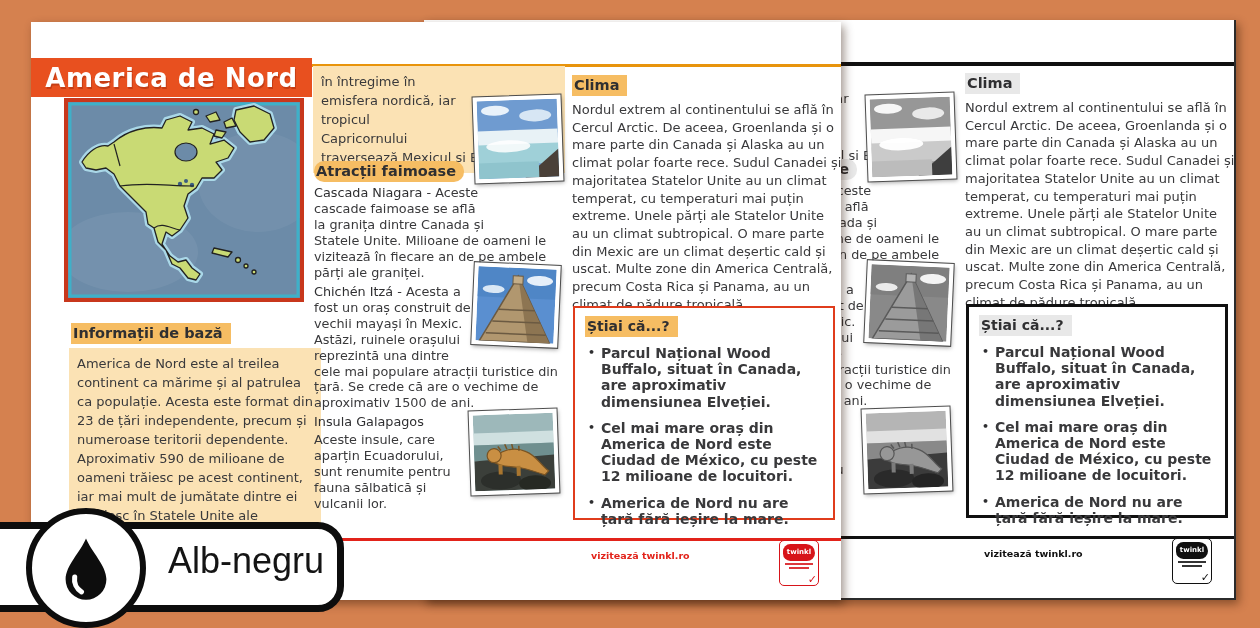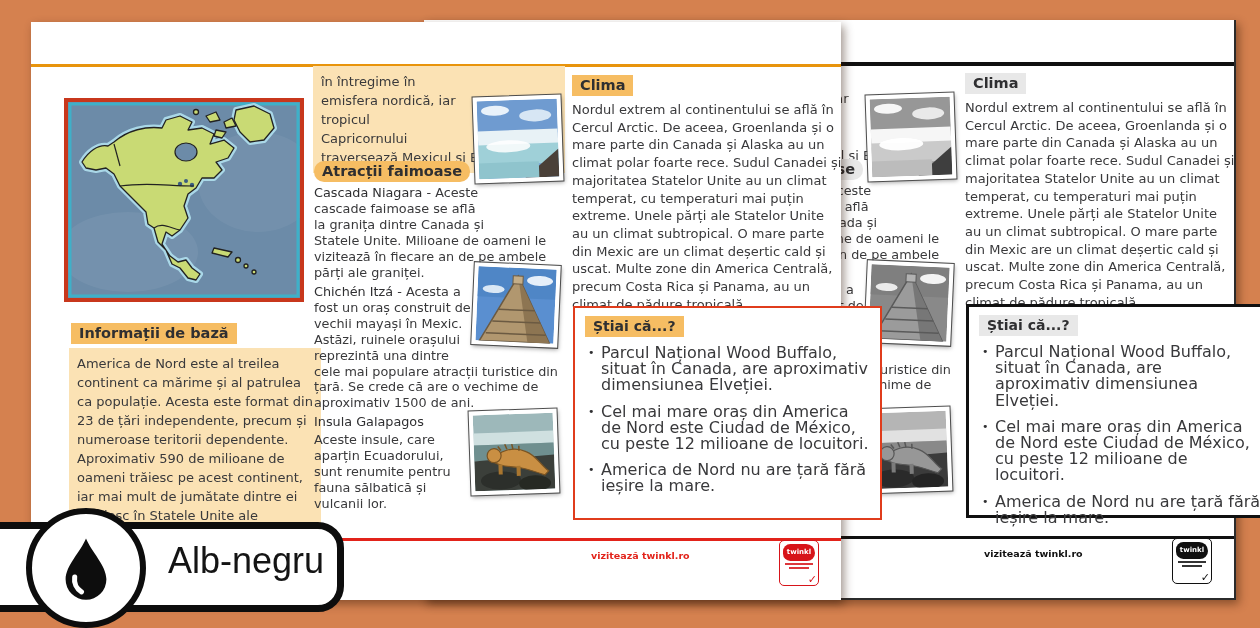--- a/index.html
+++ b/index.html
@@ -25,21 +25,21 @@
     text-shadow:1px 2px 0 rgba(130,25,0,.35);
   }
   
   .map-frame{
     position:absolute;left:33px;top:76px;width:240px;height:204px;
     border:4px solid #c8371c;background:#6c8ba8;box-sizing:border-box;
   }
   .map-frame svg{display:block;width:100%;height:100%;}
   
   .hl{
-    display:inline-block;background:#f6bd63;padding:2px 8px 3px 8px;
+    display:inline-block;background:#f6bd63;padding:2px 8px 3px 2px;
     font-weight:bold;font-size:14.5px;color:#2f2f31;text-align:center;
   }
   .back .hl{background:#e8e8e8;}
   .peach{background:#fbe2b4;}
   .back .peach{background:transparent;}
   
   .c1-head{left:40px;top:301px;}
   .c1-body{
     left:38px;top:326px;width:236px;padding:6px 8px;
     font-size:13px;line-height:19px;
@@ -73,27 +73,27 @@
   .photo-chichen{left:442px;top:242px;transform:rotate(2.5deg);}
   .photo-iguana{left:439px;top:388px;transform:rotate(-2deg);}
   .back .photo svg{filter:grayscale(1) contrast(1.05);}
   
   .c3-head{left:541px;top:53px;}
   .c3-body{
     position:absolute;left:541px;top:79px;width:272px;
     font-size:13px;line-height:17.7px;
   }
   .know-box{
-    position:absolute;left:542px;top:284px;width:309px;height:214px;
+    position:absolute;left:542px;top:284px;width:262px;height:214px;
     border:2px solid #e03c1c;background:#fff;box-sizing:border-box;
     padding:8px 10px 0 10px;
   }
   .back .know-box{border:3px solid #101010;}
   .know-box .hl{font-size:14px;}
-  .facts{list-style:none;margin:8px 0 0 0;padding:0;font-size:16px;line-height:16.2px;}
+  .facts{list-style:none;margin:8px 0 0 0;padding:0;font-size:14px;line-height:16.2px;font-weight:bold;}
   .facts li{position:relative;padding-left:16px;margin-bottom:10px;}
   .facts li::before{content:"•";position:absolute;left:3px;top:0;font-size:11px;color:#2f2f31;}
   
   .footer-rule{position:absolute;left:0;top:516px;width:100%;height:3px;background:#e2231a;}
   .back .footer-rule{background:#101010;}
   .visit{
     position:absolute;left:560px;top:528px;width:178px;text-align:left;
     font-size:9.5px;font-weight:bold;color:#e2231a;
   }
   .back .visit{color:#101010;}
@@ -213,20 +213,23 @@
         <span>twinkl</span>
       </div>
     <div class="logo-bar"></div>
     <div class="logo-bar short"></div>
     <span class="logo-check">✓</span>
   </div>
 </div>
 
 <div class="page front">
   <div class="top-rule"></div>
+  <div class="banner">
+      <span>America de Nord</span>
+    </div>
 
   <div class="map-frame">
     <svg viewBox="0 0 232 196" preserveAspectRatio="none">
       <rect width="232" height="196" fill="#6c8ba8"></rect>
       <ellipse cx="60" cy="150" rx="70" ry="40" fill="#ffffff" opacity=".06"></ellipse>
       <ellipse cx="190" cy="80" rx="60" ry="50" fill="#ffffff" opacity=".05"></ellipse>
       <rect x="2" y="2" width="228" height="192" fill="none" stroke="#3fb0c8" stroke-width="3"></rect>
       <g fill="none" stroke="#b0e0ee" stroke-width="6" stroke-linejoin="round" opacity=".9">
         <path d="M14,60 C20,50 30,42 40,44 L46,40 C60,28 78,24 94,26 L98,18 112,14 124,20 120,28 134,26 146,32 142,42 156,38 166,46 160,56 148,60 154,68 146,76 134,76 128,86 120,92 116,104 120,116 112,128 104,134 98,130 94,142 102,154 110,160 118,158 124,166 132,172 128,178 120,176 112,166 104,162 98,148 90,140 86,126 80,122 78,110 70,102 62,94 52,84 46,72 38,66 28,68 18,66 Z"></path>
         <path d="M168,8 L186,4 202,12 206,26 196,38 182,40 172,30 166,18 Z"></path>

